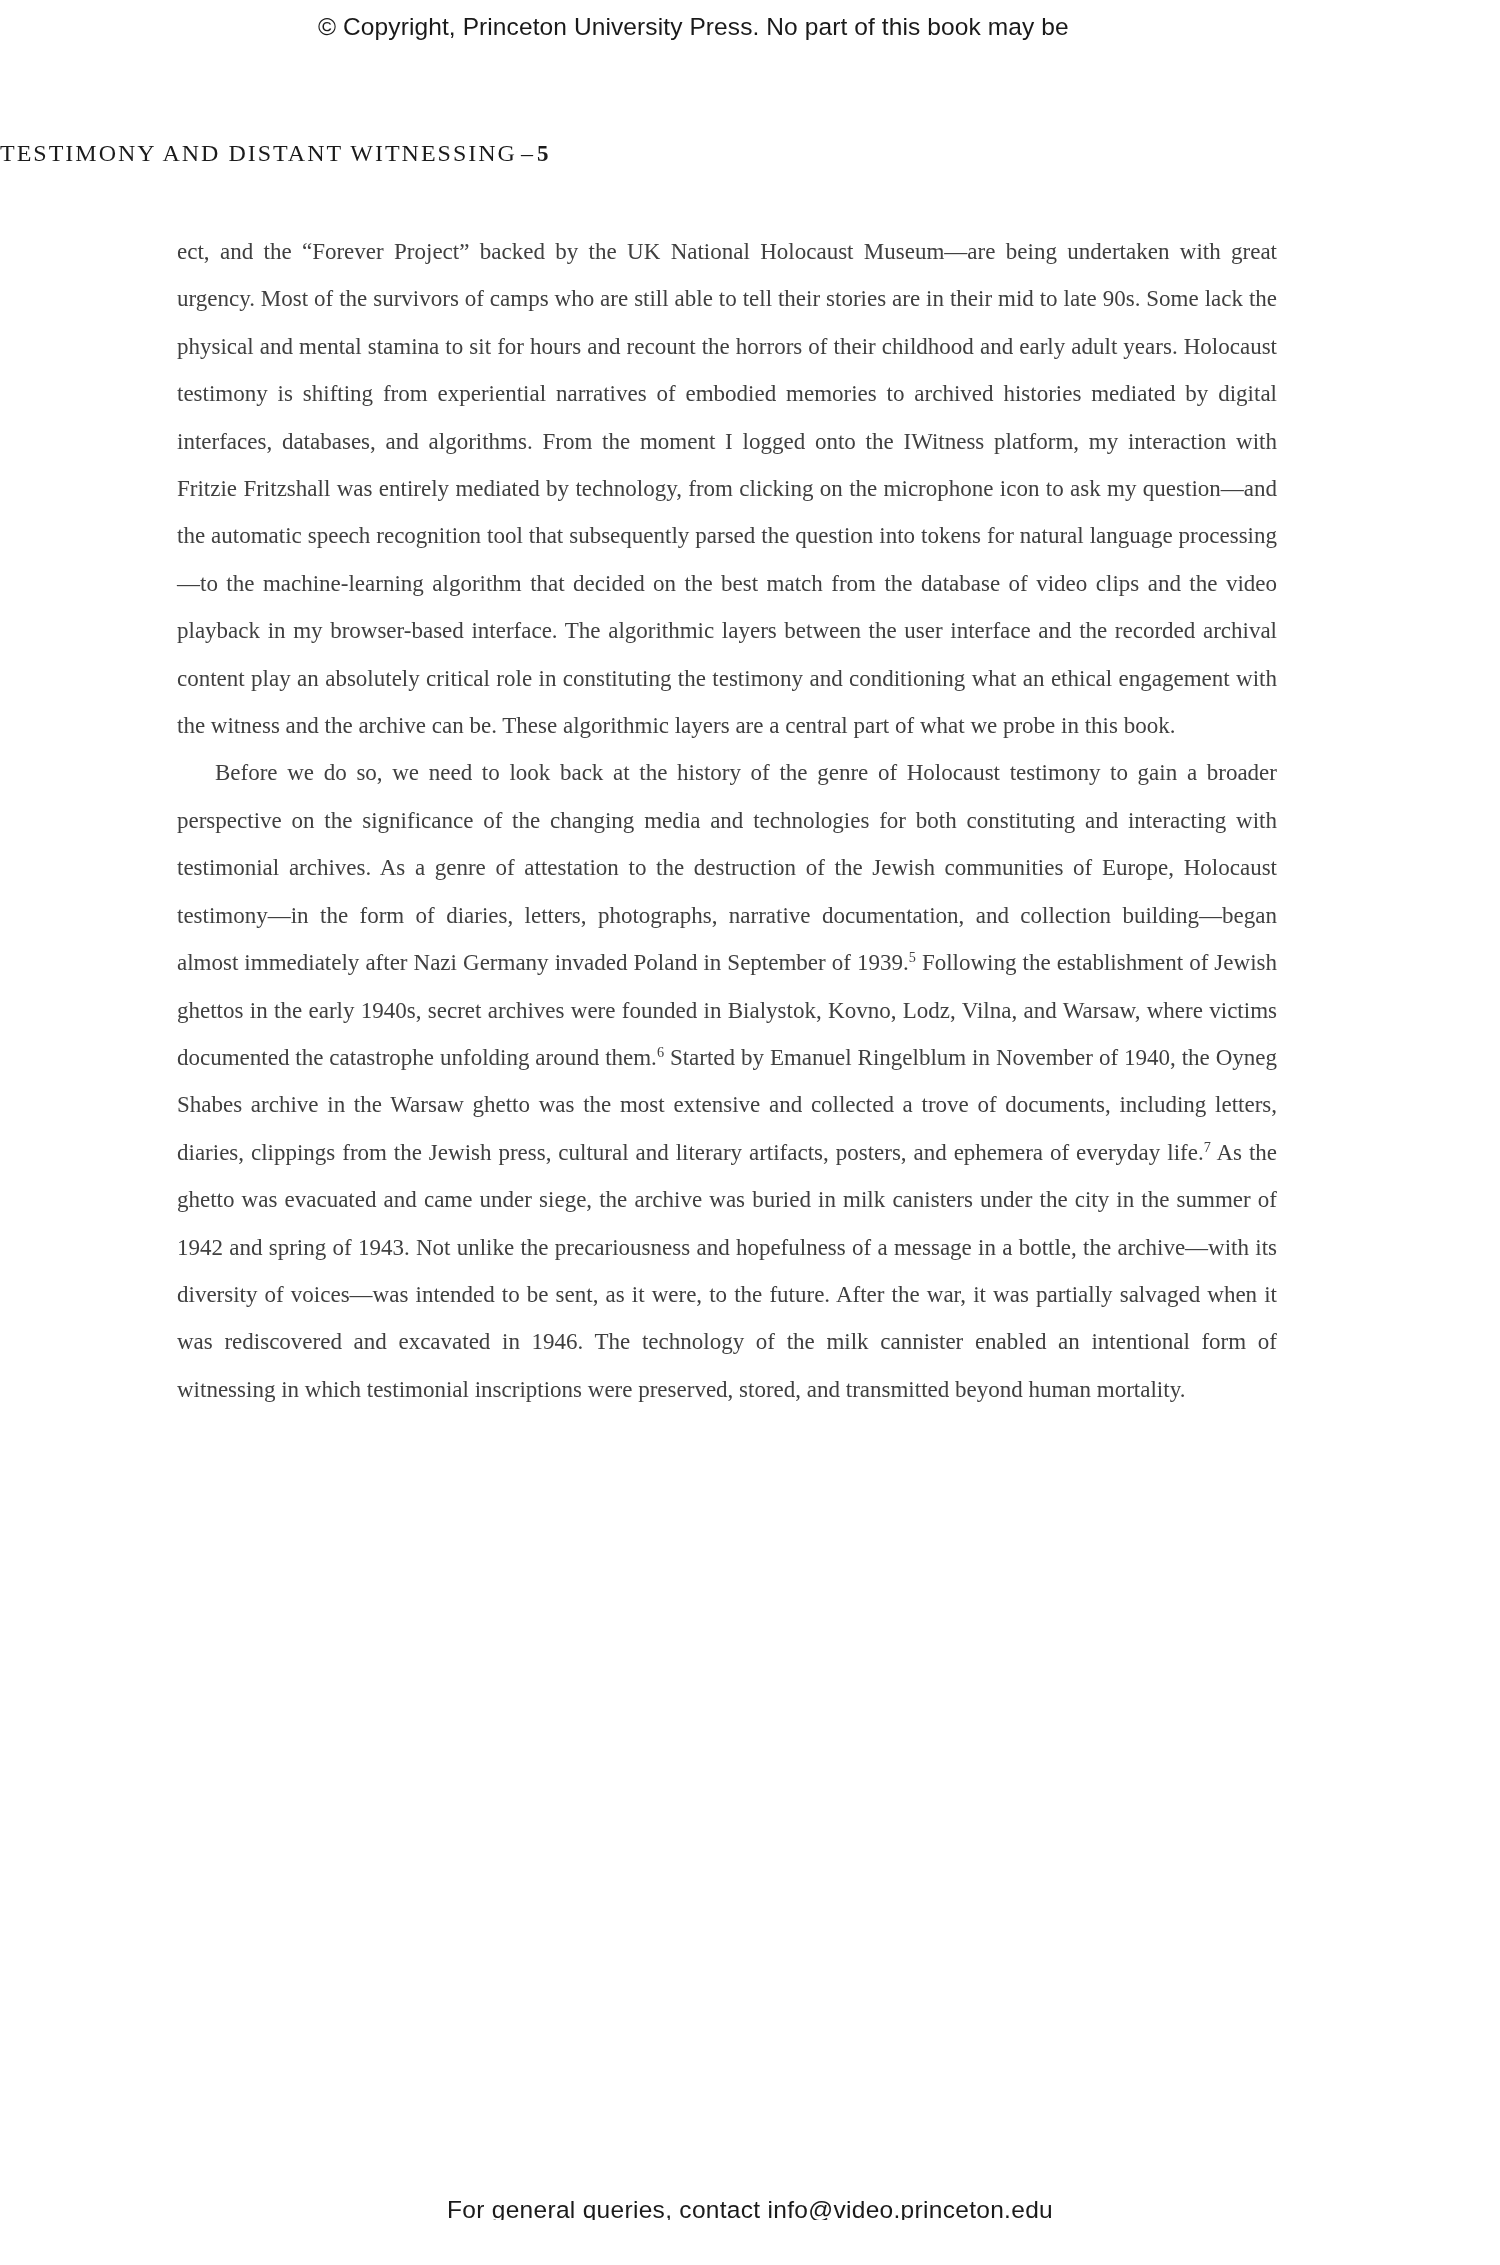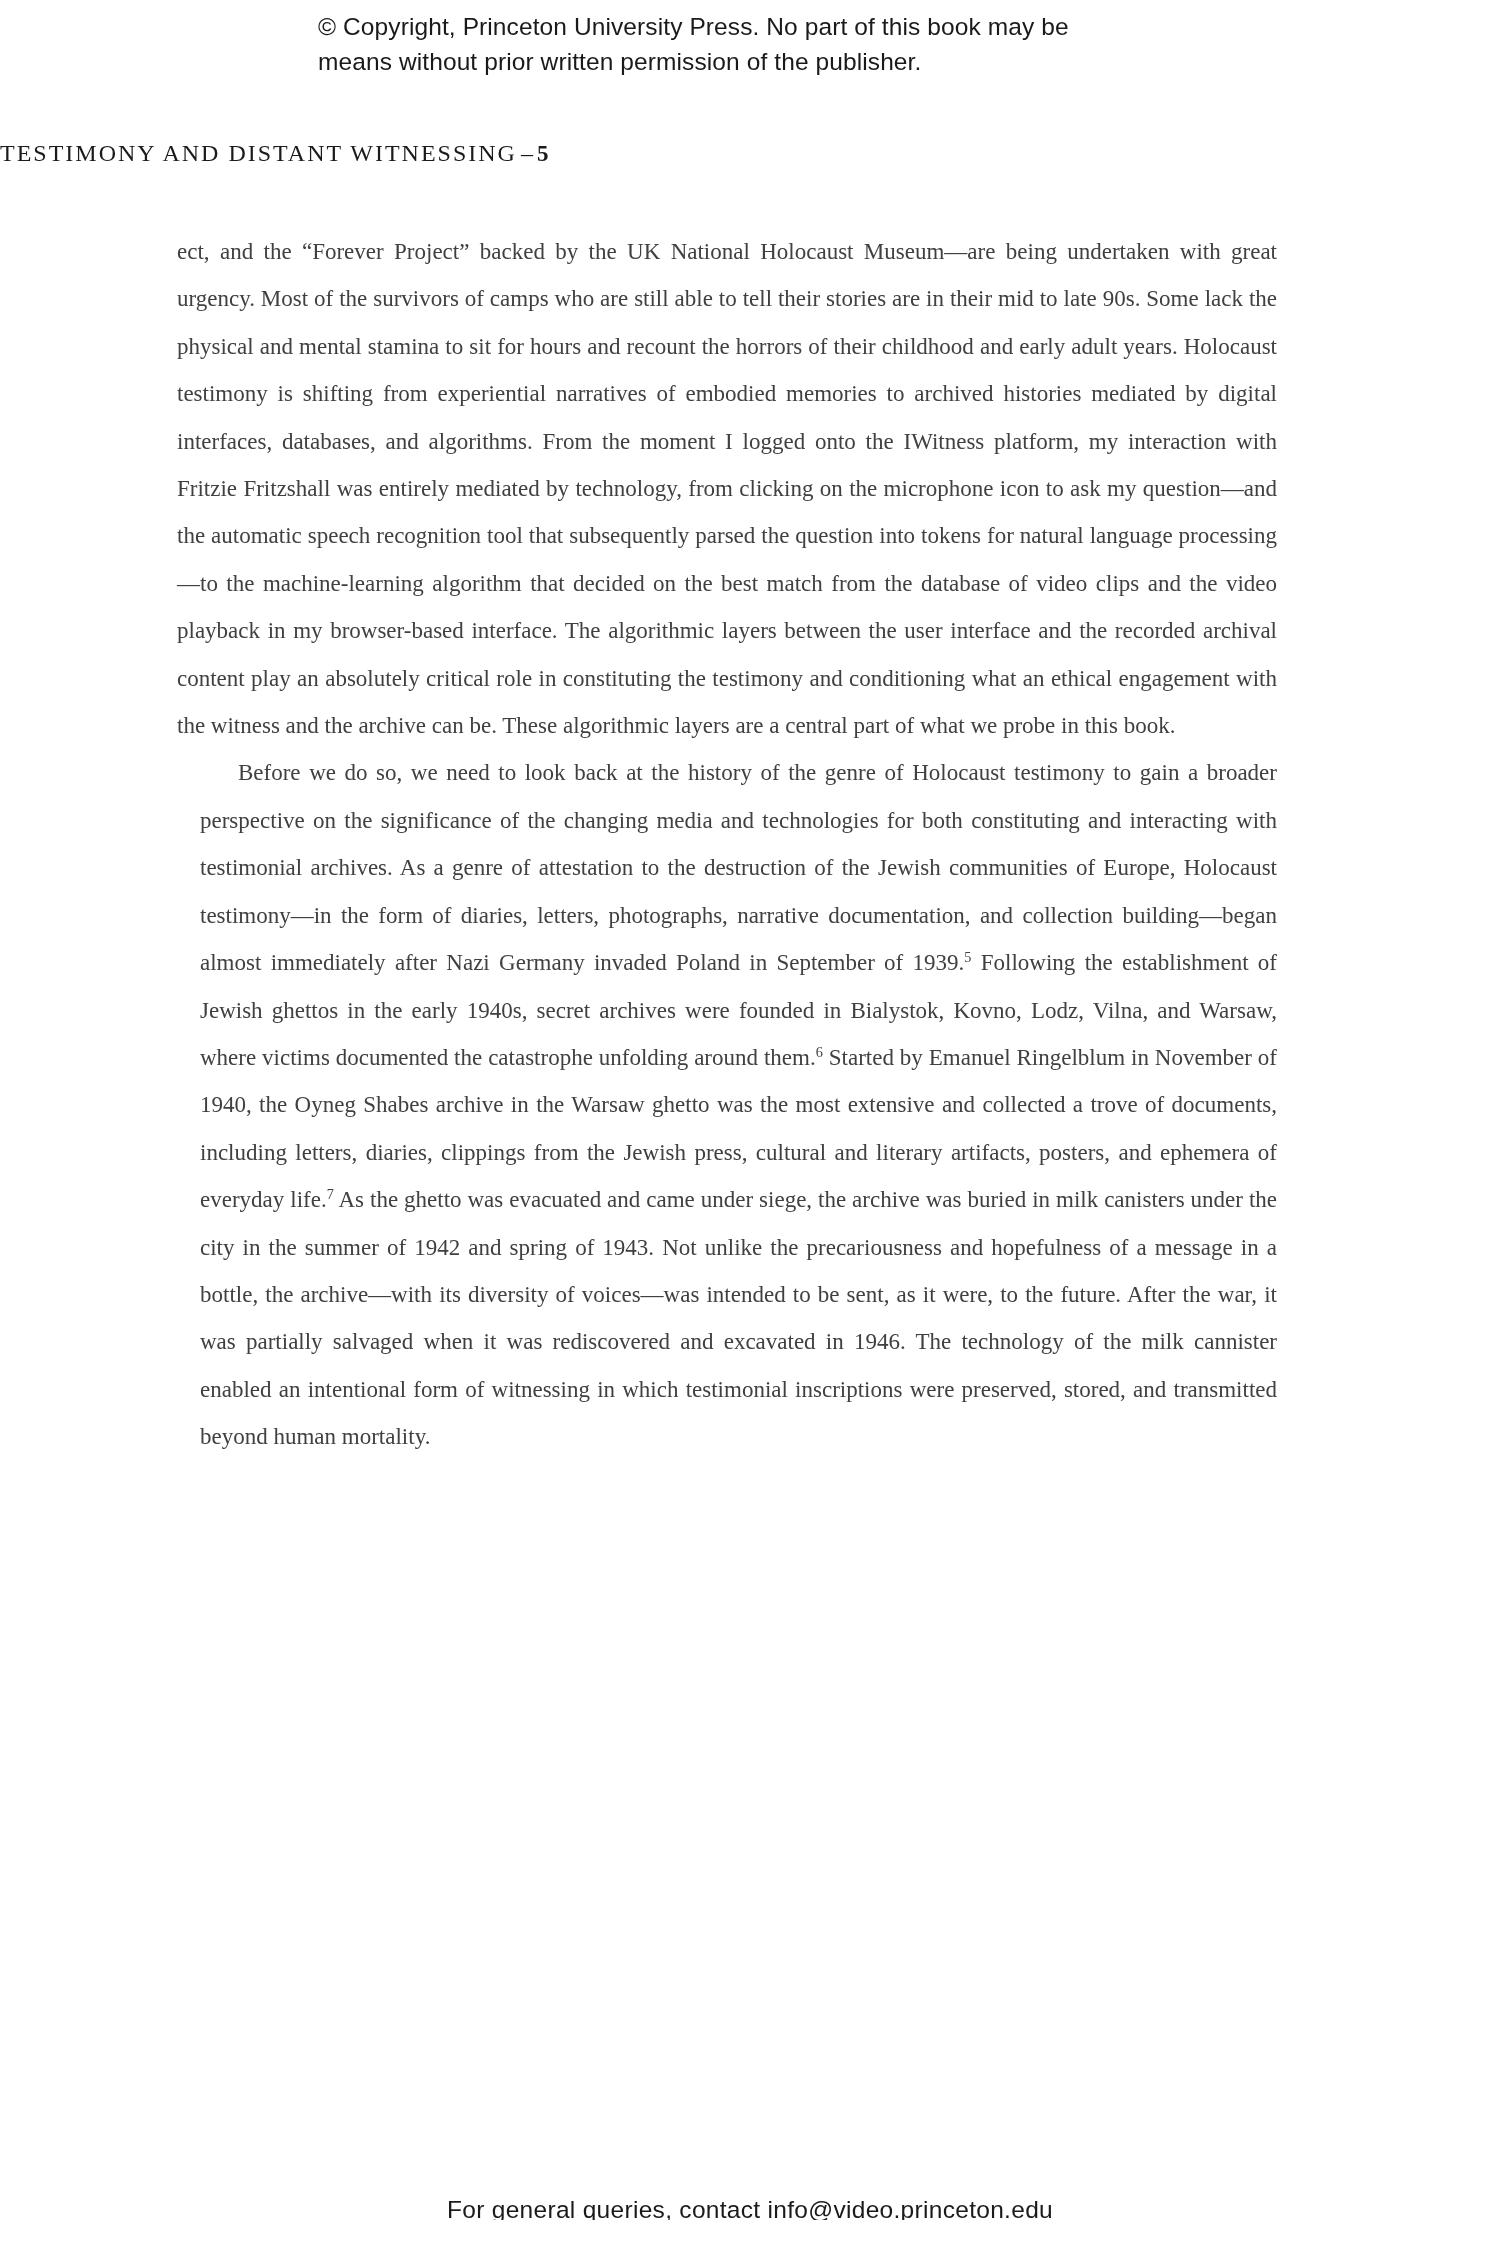--- a/index.html
+++ b/index.html
@@ -69,21 +69,20 @@
     text-justify: inter-word;
     -webkit-hyphens: none;
     hyphens: none;
   }
   .textblock p {
     margin: 0;
     text-indent: 0;
   }
   .textblock p.indented {
     text-indent: 38px;
-    margin-left: 23px;
   }
   .textblock sup {
     font-size: 0.62em;
     line-height: 0;
     vertical-align: 0.55em;
   }
 
   
   .footer-note {
     position: absolute;
@@ -97,21 +96,20 @@
     letter-spacing: 0.3px;
   }
 </style>
 </head>
 <body>
 
 <div class="page">
 
   <div class="copyright-stamp">
     <span class="cline">© Copyright, Princeton University Press. No part of this book may be</span>
-    <span class="cline">means without prior written permission of the publisher.</span>
   </div>
 
   <div class="running-head"><span class="rh-title">TESTIMONY AND DISTANT WITNESSING</span><span class="rh-dash">–</span><span class="rh-folio">5</span></div>
 
   <div class="textblock">
     <p>ect, and the “Forever Project” backed by the UK National Holocaust Museum—are being undertaken with great urgency. Most of the survivors of camps who are still able to tell their stories are in their mid to late 90s. Some lack the physical and mental stamina to sit for hours and recount the horrors of their childhood and early adult years. Holocaust testimony is shifting from experiential narratives of embodied memories to archived histories mediated by digital interfaces, databases, and algorithms. From the moment I logged onto the IWitness platform, my interaction with Fritzie Fritzshall was entirely mediated by technology, from clicking on the microphone icon to ask my question—and the automatic speech recognition tool that subsequently parsed the question into tokens for natural language processing—to the machine-learning algorithm that decided on the best match from the database of video clips and the video playback in my browser-based interface. The algorithmic layers between the user interface and the recorded archival content play an absolutely critical role in constituting the testimony and conditioning what an ethical engagement with the witness and the archive can be. These algorithmic layers are a central part of what we probe in this book.</p>
     <p class="indented">Before we do so, we need to look back at the history of the genre of Holocaust testimony to gain a broader perspective on the significance of the changing media and technologies for both constituting and interacting with testimonial archives. As a genre of attestation to the destruction of the Jewish communities of Europe, Holocaust testimony—in the form of diaries, letters, photographs, narrative documentation, and collection building—began almost immediately after Nazi Germany invaded Poland in September of 1939.<sup>5</sup> Following the establishment of Jewish ghettos in the early 1940s, secret archives were founded in Bialystok, Kovno, Lodz, Vilna, and Warsaw, where victims documented the catastrophe unfolding around them.<sup>6</sup> Started by Emanuel Ringelblum in November of 1940, the Oyneg Shabes archive in the Warsaw ghetto was the most extensive and collected a trove of documents, including letters, diaries, clippings from the Jewish press, cultural and literary artifacts, posters, and ephemera of everyday life.<sup>7</sup> As the ghetto was evacuated and came under siege, the archive was buried in milk canisters under the city in the summer of 1942 and spring of 1943. Not unlike the precariousness and hopefulness of a message in a bottle, the archive—with its diversity of voices—was intended to be sent, as it were, to the future. After the war, it was partially salvaged when it was rediscovered and excavated in 1946. The technology of the milk cannister enabled an intentional form of witnessing in which testimonial inscriptions were preserved, stored, and transmitted beyond human mortality.</p>
   </div>
 
   <div class="footer-note">For general queries, contact info@video.princeton.edu</div>

